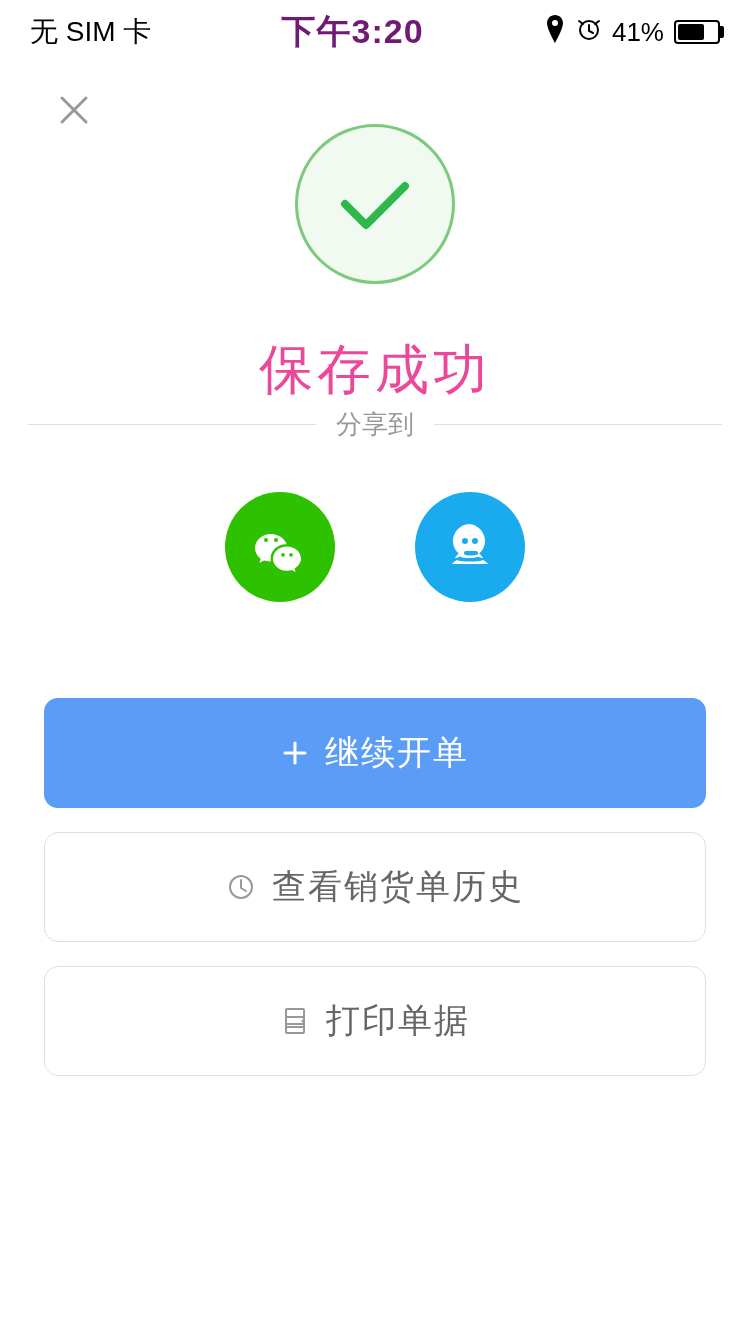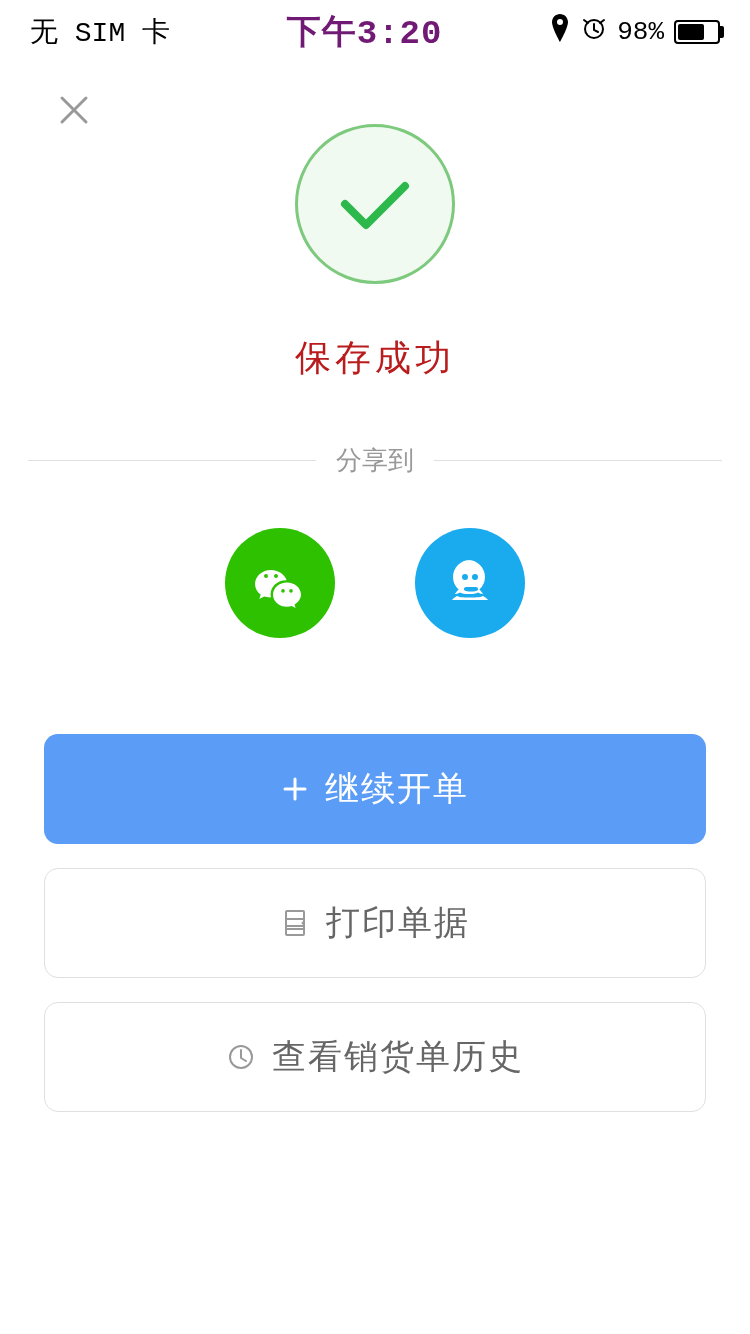--- a/index.html
+++ b/index.html
@@ -19,21 +19,20 @@
 
     
     .status-bar {
       width: 100%;
       height: 64px;
       background: #ffffff;
       display: flex;
       align-items: center;
       justify-content: space-between;
       padding: 0 30px;
-      font-family: Liberation Mono, monospace;
     }
 
     .status-left {
       display: flex;
       align-items: center;
       gap: 10px;
       font-size: 28px;
       color: #000;
       font-weight: 500;
     }
@@ -126,24 +125,23 @@
       margin-bottom: 50px;
     }
 
     .success-circle svg {
       width: 90px;
       height: 90px;
     }
 
     
     .success-title {
-      font-size: 36px;
+      font-size: 54px;
       font-weight: 500;
-      color: #b91c1c;
-      margin-bottom: 60px;
+      color: #ec4899;
       letter-spacing: 4px;
     }
 
     
     .share-divider {
       width: 100%;
       display: flex;
       align-items: center;
       padding: 0 28px;
       margin-bottom: 50px;
@@ -254,21 +252,21 @@
         <path d="M11 0C6.6 0 3 3.6 3 8c0 6 8 20 8 20s8-14 8-20c0-4.4-3.6-8-8-8zm0 11a3 3 0 1 1 0-6 3 3 0 0 1 0 6z" fill="#000"></path>
       </svg>
     </span>
     <span>
       <svg width="26" height="28" viewBox="0 0 26 28" fill="none">
         <circle cx="13" cy="15" r="9" stroke="#000" stroke-width="2" fill="none"></circle>
         <path d="M13 10v6l4 2" stroke="#000" stroke-width="2" stroke-linecap="round"></path>
         <path d="M3 6l4 3M23 6l-4 3" stroke="#000" stroke-width="2" stroke-linecap="round"></path>
       </svg>
     </span>
-    <span>98%</span>
+    <span>41%</span>
     <div class="battery-container">
       <div class="battery-icon">
         <div class="battery-fill"></div>
       </div>
     </div>
   </div>
 </div>
 
 <div class="close-btn">
   <svg viewBox="0 0 40 40" fill="none" xmlns="http://www.w3.org/2000/svg">
@@ -313,37 +311,37 @@
   <div class="action-buttons">
 
     <button class="btn-primary">
       <span class="btn-icon">
         <svg width="28" height="28" viewBox="0 0 28 28" fill="none">
           <line x1="14" y1="4" x2="14" y2="24" stroke="white" stroke-width="3" stroke-linecap="round"></line>
           <line x1="4" y1="14" x2="24" y2="14" stroke="white" stroke-width="3" stroke-linecap="round"></line>
         </svg>
       </span>
       <span>继续开单</span>
+    </button>
+
+    <button class="btn-secondary">
+      <span class="btn-icon">
+        <svg width="30" height="30" viewBox="0 0 30 30" fill="none">
+          <circle cx="15" cy="15" r="11" stroke="#999" stroke-width="2" fill="none"></circle>
+          <path d="M15 8v8l5 3" stroke="#999" stroke-width="2" stroke-linecap="round" stroke-linejoin="round"></path>
+        </svg>
+      </span>
+      <span>查看销货单历史</span>
     </button>
 
     <button class="btn-secondary">
       <span class="btn-icon">
         <svg width="30" height="30" viewBox="0 0 30 30" fill="none">
           <rect x="6" y="3" width="18" height="8" rx="1" stroke="#999" stroke-width="2" fill="none"></rect>
           <rect x="6" y="18" width="18" height="9" rx="1" stroke="#999" stroke-width="2" fill="none"></rect>
           <path d="M6 11h18v10H6z" stroke="#999" stroke-width="2" fill="none"></path>
           <circle cx="23" cy="15" r="1.5" fill="#999"></circle>
         </svg>
       </span>
       <span>打印单据</span>
     </button>
-
-    <button class="btn-secondary">
-      <span class="btn-icon">
-        <svg width="30" height="30" viewBox="0 0 30 30" fill="none">
-          <circle cx="15" cy="15" r="11" stroke="#999" stroke-width="2" fill="none"></circle>
-          <path d="M15 8v8l5 3" stroke="#999" stroke-width="2" stroke-linecap="round" stroke-linejoin="round"></path>
-        </svg>
-      </span>
-      <span>查看销货单历史</span>
-    </button>
   </div>
 </div>
 
 </body></html>

